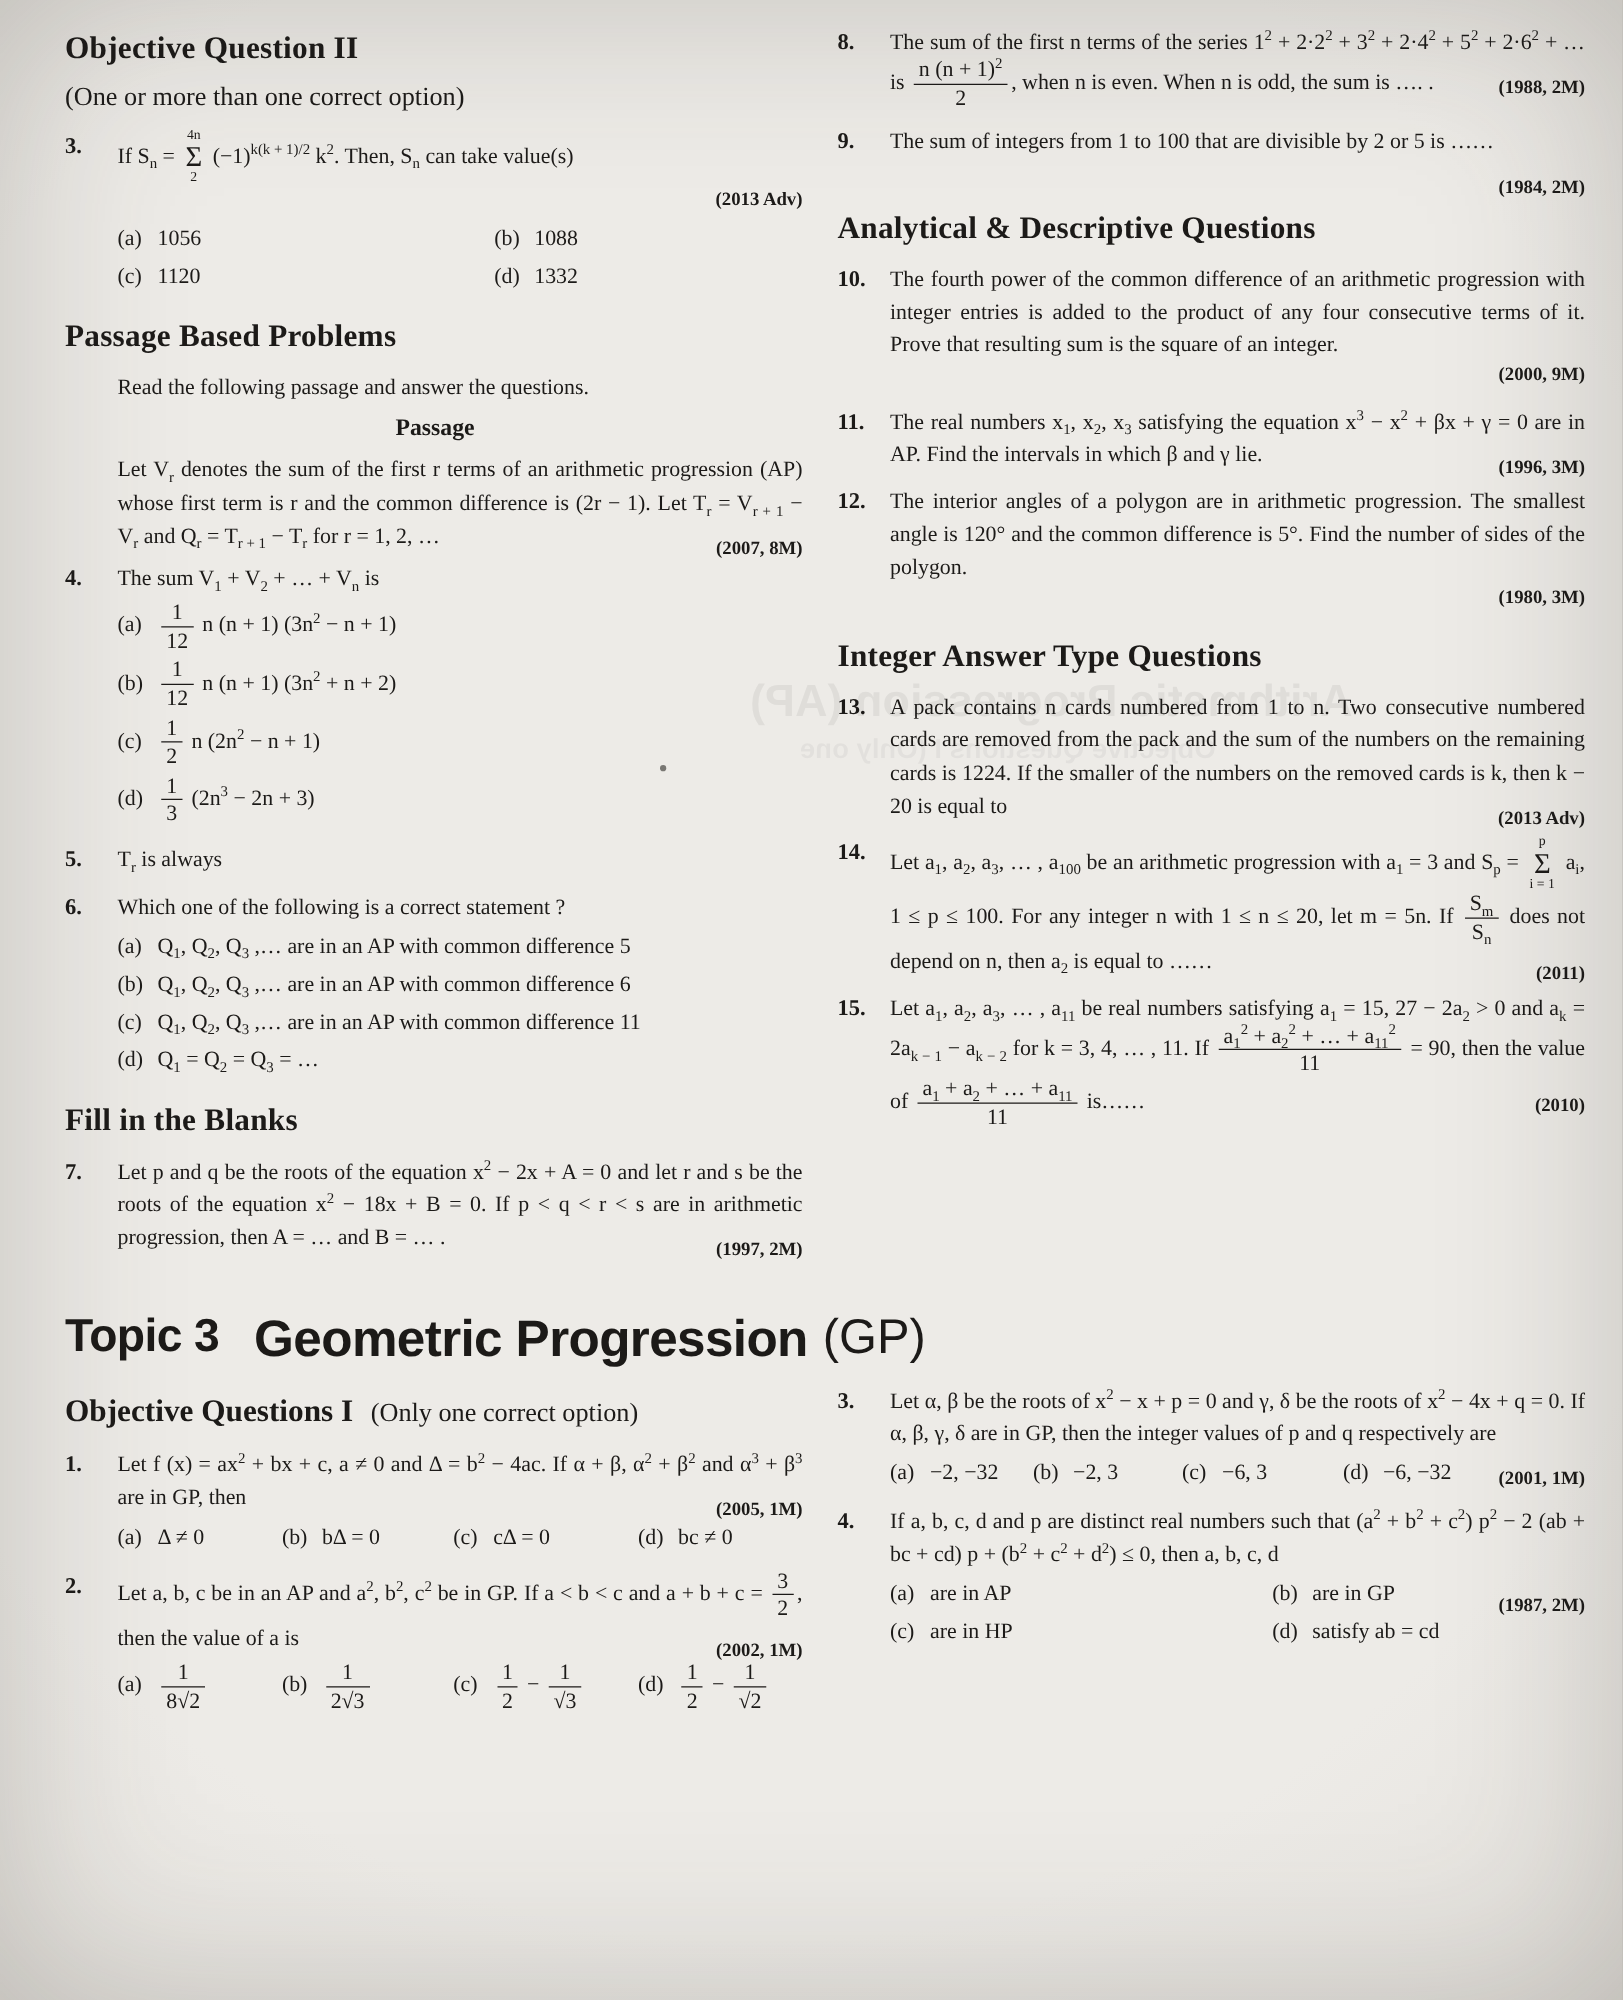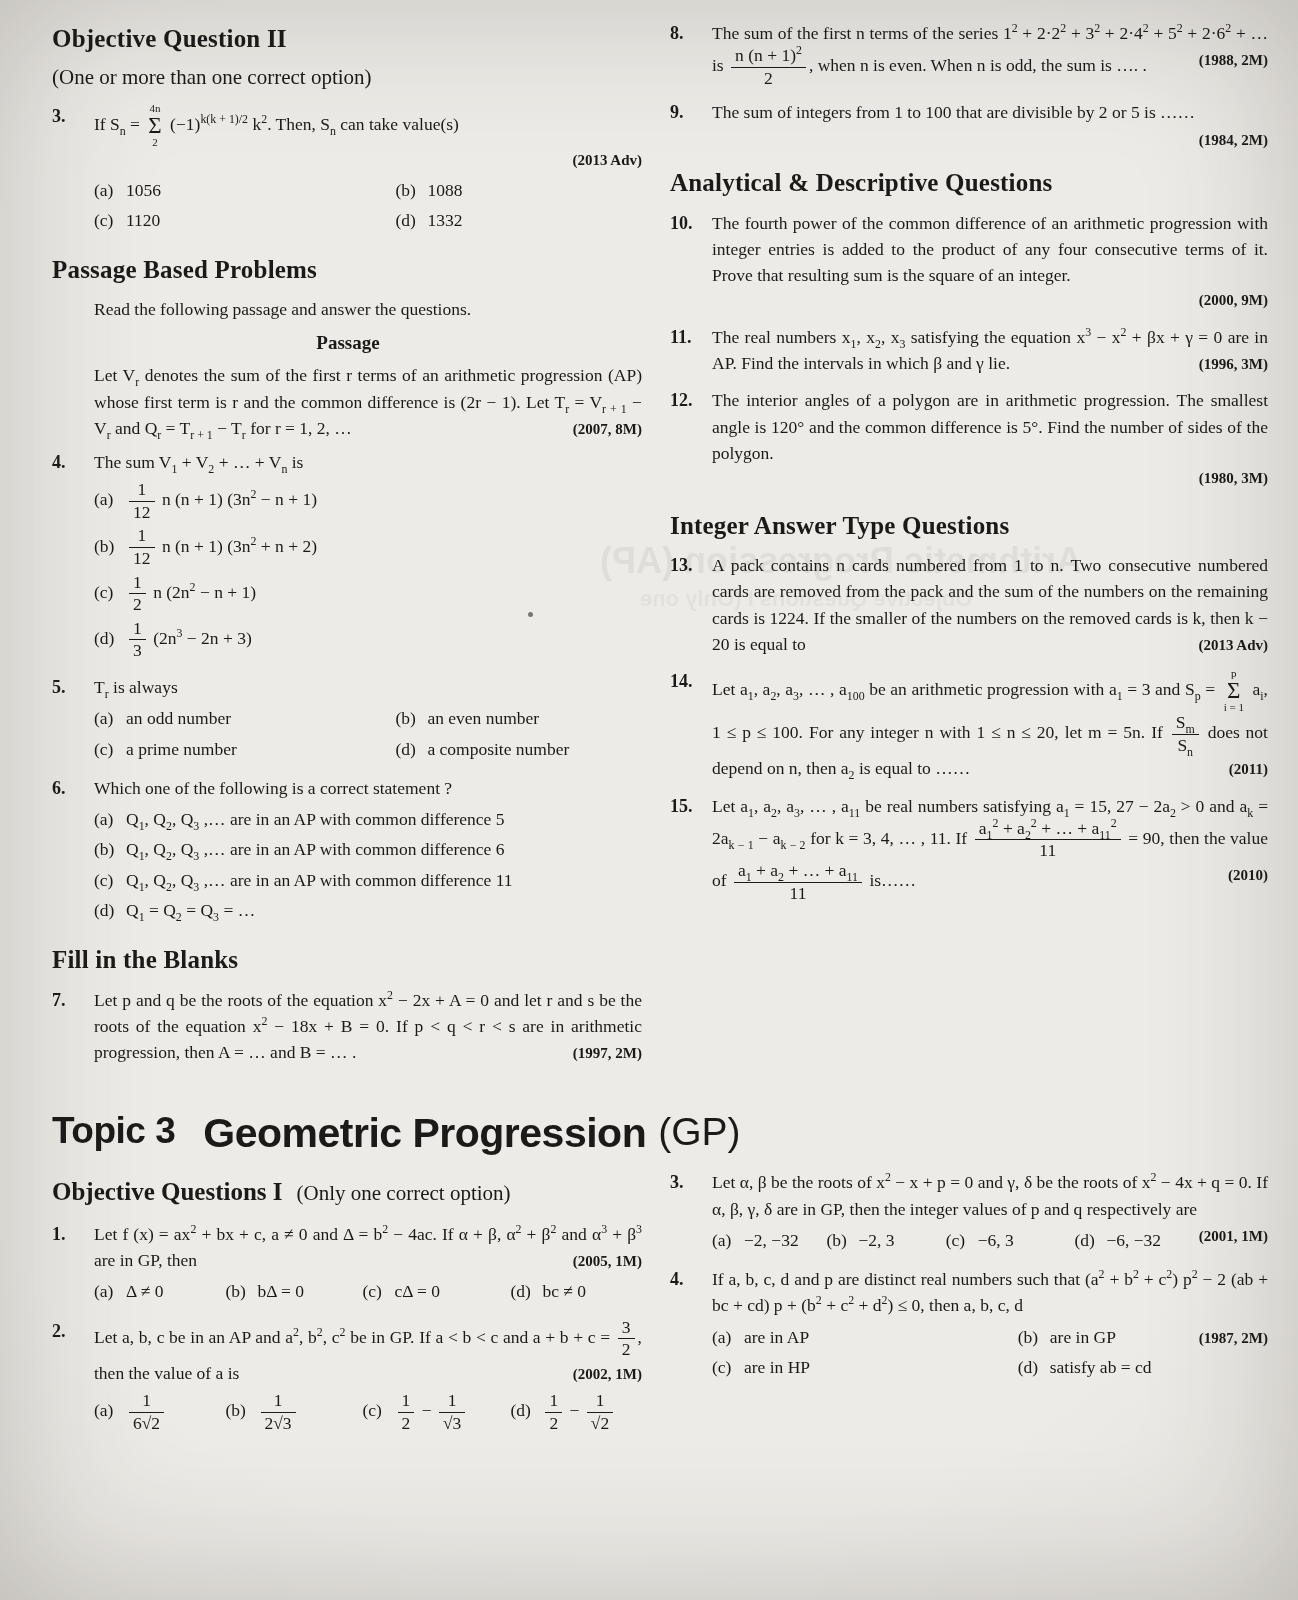--- a/index.html
+++ b/index.html
@@ -11,21 +11,21 @@
   .top-cols,.bottom-cols{display:flex;gap:28px;}
   .col-l{width:590px;flex:0 0 590px;min-width:0;}
   .col-r{flex:1;min-width:0;}
   .body-text{font-size:17.5px;line-height:1.5;}
   h2.sec{font-size:25px;font-weight:bold;margin:16px 0 7px;letter-spacing:.2px;}
   h2.first{margin-top:0;}
   .h-sub{font-size:21px;margin:-3px 0 10px;}
   .q{display:flex;margin:8px 0 11px;}
   .qnum{flex:0 0 42px;font-weight:bold;font-size:18px;}
   .qbody{flex:1;min-width:0;text-align:justify;}
-  .qtag{float:right;font-weight:bold;font-size:15px;padding-left:10px;position:relative;top:3px;white-space:nowrap;}
+  .qtag{float:right;font-weight:bold;font-size:15px;padding-left:10px;position:relative;top:13px;white-space:nowrap;}
   .tagline{text-align:right;font-weight:bold;font-size:15px;margin:1px 0;}
   .opts{margin-top:3px;}
   .cols2{display:grid;grid-template-columns:55% 45%;}
   .cols4{display:grid;grid-template-columns:24% 25% 27% 24%;}
   .opt{padding:2px 0;text-align:left;}
   .olabel{display:inline-block;min-width:32px;}
   sup,sub{font-size:.68em;line-height:0;}
   .frac{display:inline-block;vertical-align:middle;text-align:center;line-height:1.12;margin:0 3px;}
   .frac .num{display:block;padding:0 4px 1px;border-bottom:1.4px solid #1c1a18;}
   .frac .den{display:block;padding:1px 4px 0;}
@@ -103,26 +103,20 @@
             <div class="opt"><span class="olabel">(c)</span><span><span class="frac"><span class="num">1</span><span class="den">2</span></span> n (2n<sup>2</sup> − n + 1)</span></div>
             <div class="opt"><span class="olabel">(d)</span><span><span class="frac"><span class="num">1</span><span class="den">3</span></span> (2n<sup>3</sup> − 2n + 3)</span></div>
           </div>
         </div>
       </div>
 
       <div class="q">
         <div class="qnum">5.</div>
         <div class="qbody">
           <span>T<sub>r</sub> is always</span>
-          <div class="opts cols2">
-            <div class="opt"><span class="olabel">(a)</span><span>an odd number</span></div>
-            <div class="opt"><span class="olabel">(b)</span><span>an even number</span></div>
-            <div class="opt"><span class="olabel">(c)</span><span>a prime number</span></div>
-            <div class="opt"><span class="olabel">(d)</span><span>a composite number</span></div>
-          </div>
         </div>
       </div>
 
       <div class="q">
         <div class="qnum">6.</div>
         <div class="qbody">
           <span>Which one of the following is a correct statement ?</span>
           <div class="opts stack">
             <div class="opt"><span class="olabel">(a)</span><span>Q<sub>1</sub>, Q<sub>2</sub>, Q<sub>3</sub> ,… are in an AP with common difference 5</span></div>
             <div class="opt"><span class="olabel">(b)</span><span>Q<sub>1</sub>, Q<sub>2</sub>, Q<sub>3</sub> ,… are in an AP with common difference 6</span></div>
@@ -249,21 +243,21 @@
           </div>
         </div>
       </div>
 
       <div class="q">
         <div class="qnum">2.</div>
         <div class="qbody">
           <span>Let a, b, c be in an AP and a<sup>2</sup>, b<sup>2</sup>, c<sup>2</sup> be in GP. If a &lt; b &lt; c and a + b + c = <span class="frac"><span class="num">3</span><span class="den">2</span></span>, then the value of a is</span>
           <span class="qtag">(2002, 1M)</span>
           <div class="opts cols4">
-            <div class="opt"><span class="olabel">(a)</span><span><span class="frac"><span class="num">1</span><span class="den">6√2</span></span></span></div>
+            <div class="opt"><span class="olabel">(a)</span><span><span class="frac"><span class="num">1</span><span class="den">8√2</span></span></span></div>
             <div class="opt"><span class="olabel">(b)</span><span><span class="frac"><span class="num">1</span><span class="den">2√3</span></span></span></div>
             <div class="opt"><span class="olabel">(c)</span><span><span class="frac"><span class="num">1</span><span class="den">2</span></span> − <span class="frac"><span class="num">1</span><span class="den">√3</span></span></span></div>
             <div class="opt"><span class="olabel">(d)</span><span><span class="frac"><span class="num">1</span><span class="den">2</span></span> − <span class="frac"><span class="num">1</span><span class="den">√2</span></span></span></div>
           </div>
         </div>
       </div>
 
     </div>
 
     <div class="col-r body-text">

